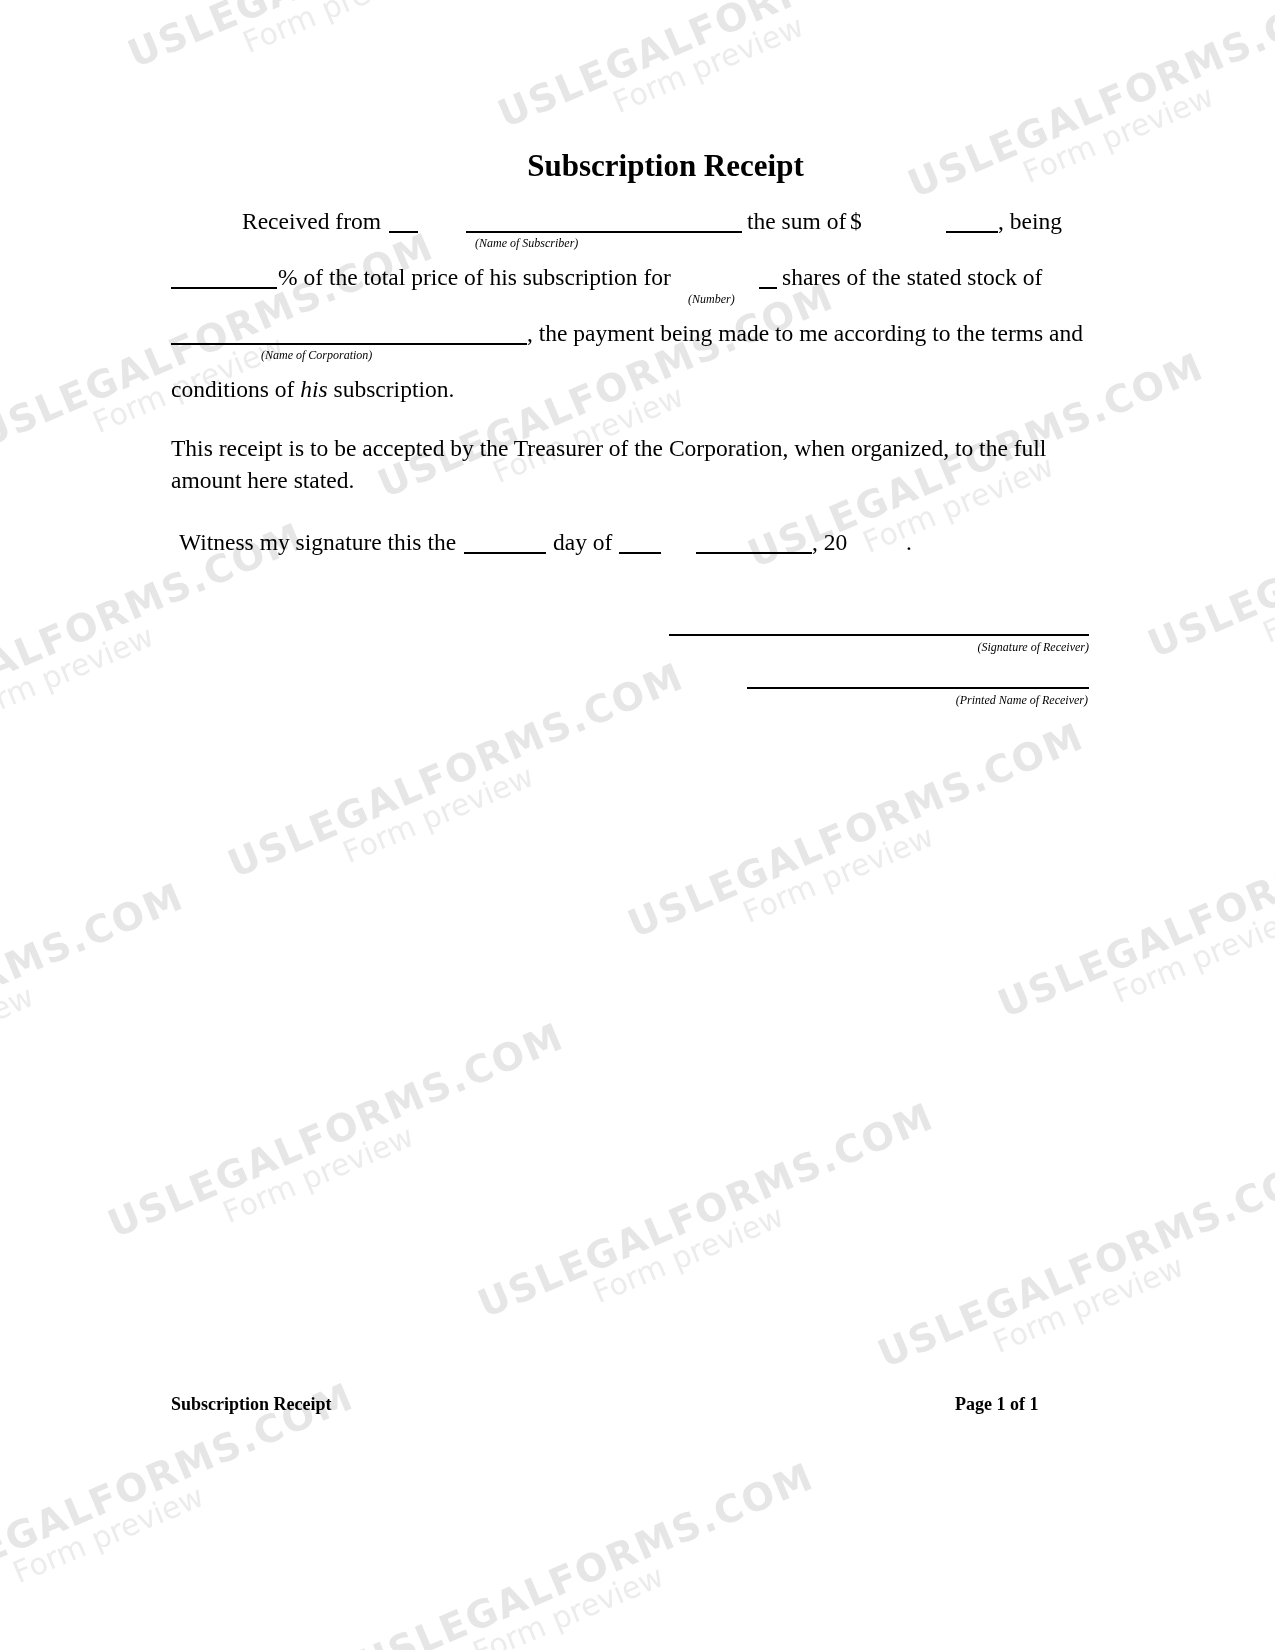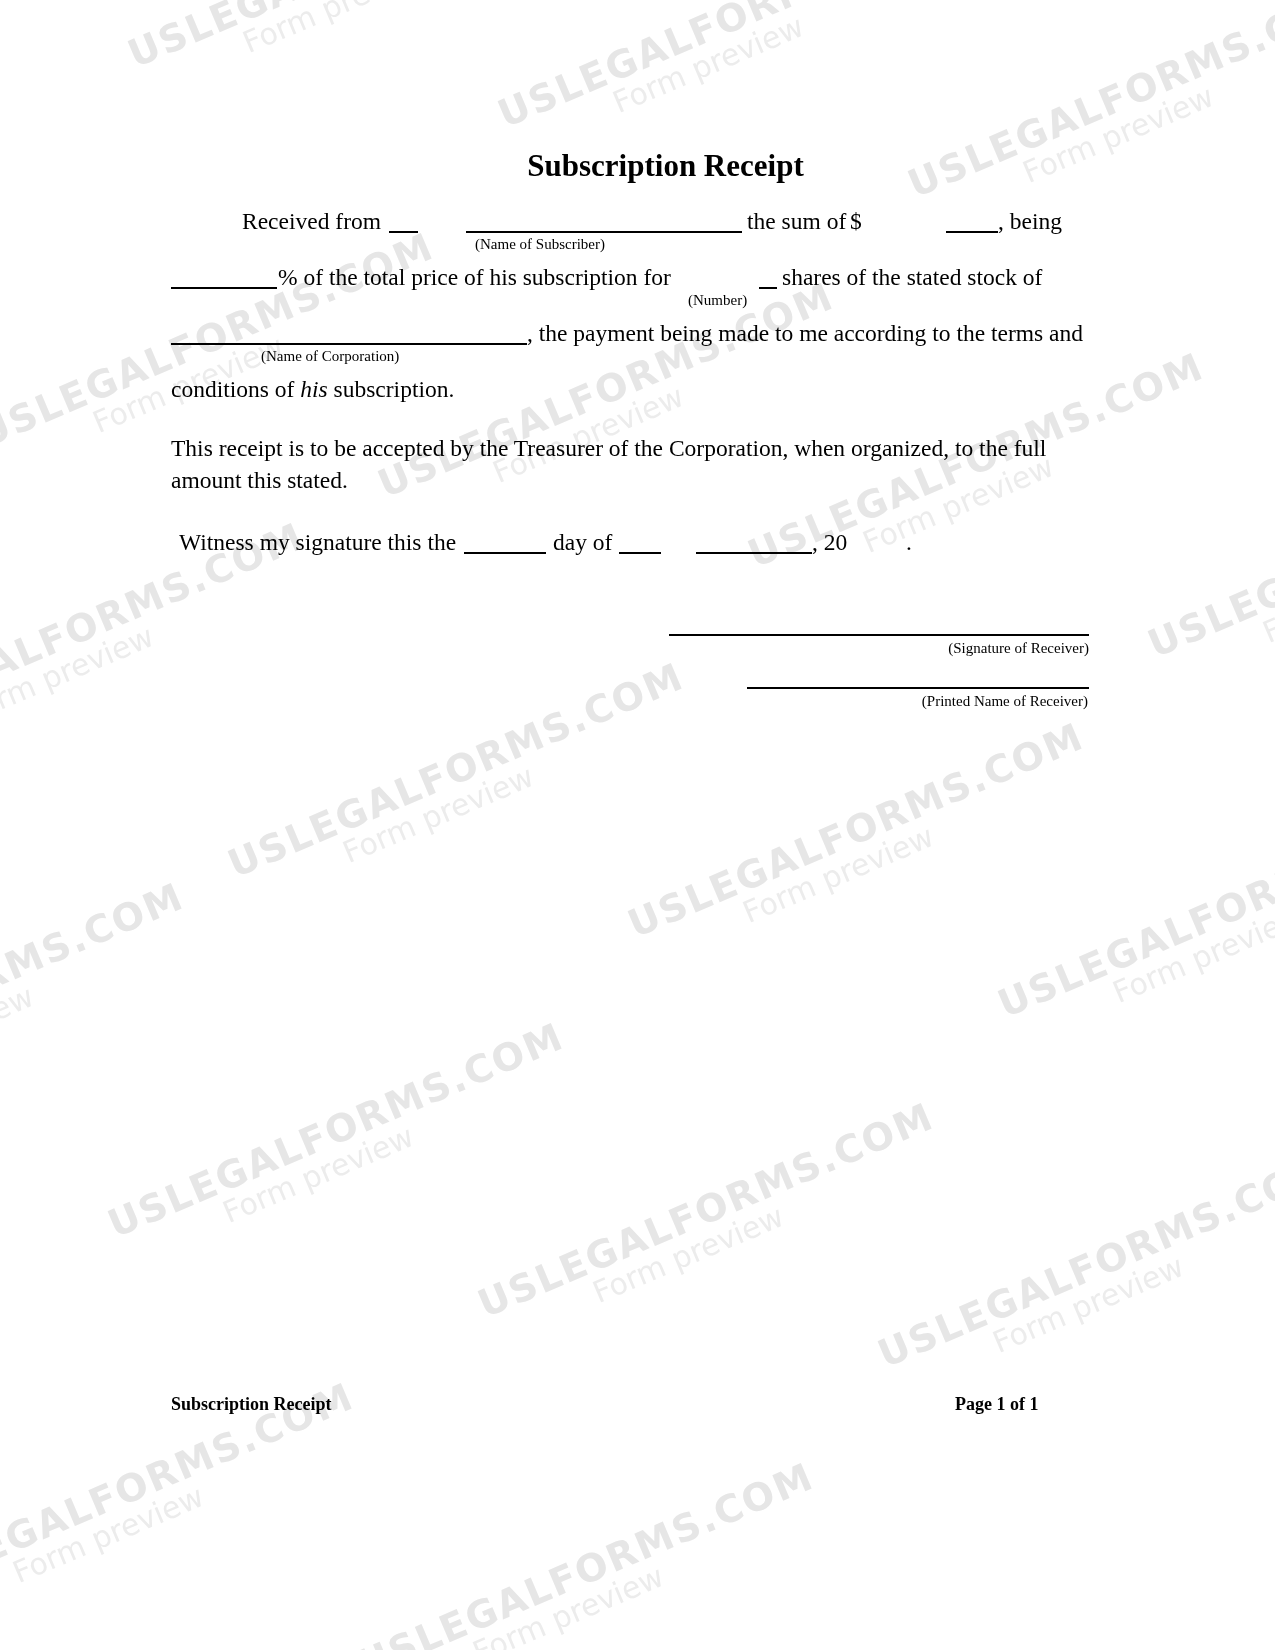--- a/index.html
+++ b/index.html
@@ -8,21 +8,21 @@
   .page { position: absolute; left: 0; top: 0; width: 1275px; height: 1650px; }
   .wm-layer { position: absolute; inset: 0; pointer-events: none; z-index: 0; }
   .wm { position: absolute; transform: rotate(-23deg); transform-origin: left bottom;
         font-family: "DejaVu Sans", sans-serif; white-space: nowrap; color: #e6e6e6; }
   .wm .big { font-size: 38px; font-weight: bold; letter-spacing: 2px; display: block; }
   .wm .small { font-size: 30px; display: block; margin-left: 110px; margin-top: -6px; color: #ececec; }
   .content { position: absolute; inset: 0; z-index: 1; margin-left: 28px; }
   .abs { position: absolute; white-space: nowrap; }
   .title { left: 0; width: 1275px; text-align: center; top: 148px; font-size: 31px; font-weight: bold; }
   .body-text { font-size: 23.5px; }
-  .caption { font-size: 15px; }
+  .caption { font-size: 12px; font-style: italic; }
   .line { position: absolute; border-bottom: 2px solid #000; height: 0; }
   .footer { font-size: 18px; font-weight: bold; }
 </style>
 </head>
 <body>
 
 <div class="page">
 
   <div class="wm-layer">
     <div class="wm" style="left:150px; top:30px;">
@@ -114,21 +114,21 @@
     <div class="abs body-text" style="left:754px; top:264px;">shares of the stated stock of</div>
     <div class="abs caption" style="left:660px; top:292px;">(Number)</div>
 
     <div class="line" style="left:143px; top:343px; width:356px;"></div>
     <div class="abs body-text" style="left:499px; top:320px;">, the payment being made to me according to the terms and</div>
     <div class="abs caption" style="left:233px; top:348px;">(Name of Corporation)</div>
 
     <div class="abs body-text" style="left:143px; top:376px;"><span>conditions of</span> <i>his</i> <span>subscription.</span></div>
 
     <div class="abs body-text" style="left:143px; top:435px;">This receipt is to be accepted by the Treasurer of the Corporation, when organized, to the full</div>
-    <div class="abs body-text" style="left:143px; top:467px;">amount this stated.</div>
+    <div class="abs body-text" style="left:143px; top:467px;">amount here stated.</div>
 
     <div class="abs body-text" style="left:151px; top:529px;text-align:right;">Witness my signature this the</div>
     <div class="line" style="left:436px; top:552px; width:82px;"></div>
     <div class="abs body-text" style="left:525px; top:529px;">day of</div>
     <div class="line" style="left:591px; top:552px; width:42px;"></div>
     <div class="line" style="left:668px; top:552px; width:116px;"></div>
     <div class="abs body-text" style="left:784px; top:529px;">, 20</div>
     <div class="abs body-text" style="left:878px; top:529px;">.</div>
 
     <div class="line" style="left:641px; top:634px; width:420px;"></div>

